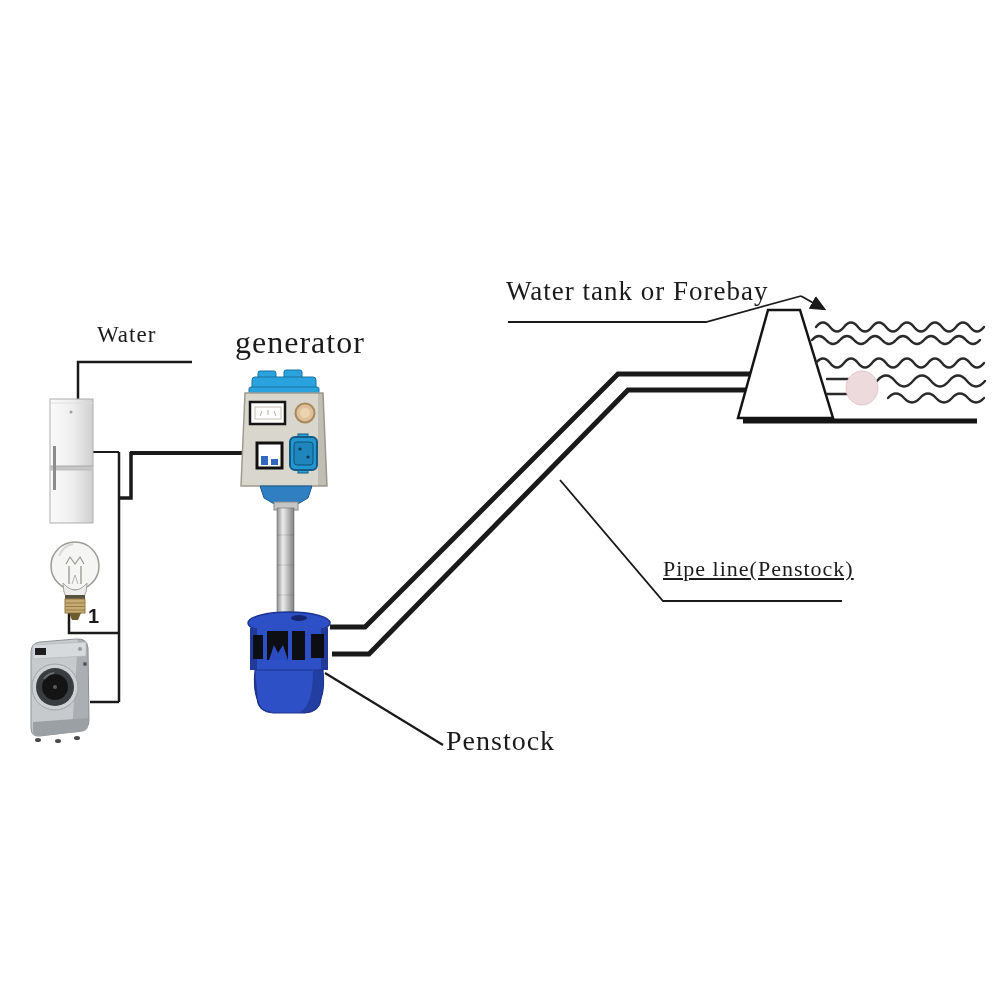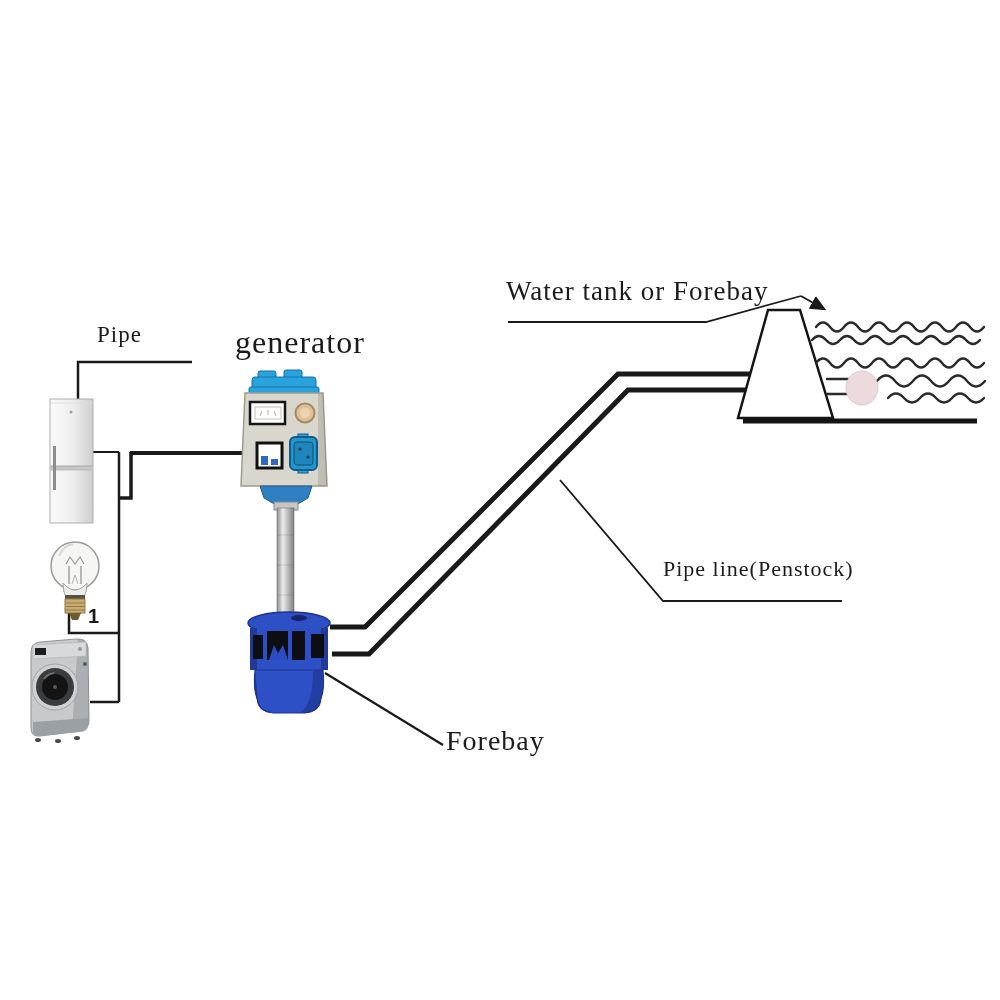--- a/index.html
+++ b/index.html
@@ -3,21 +3,21 @@
 <meta charset="utf-8">
 <style>
   html,body{margin:0;padding:0;background:#ffffff;}
   #canvas{position:relative;width:1000px;height:1000px;background:#ffffff;overflow:hidden;
           font-family:"Liberation Serif","DejaVu Serif",serif;}
   #art{position:absolute;left:0;top:0;}
   .lbl{position:absolute;color:#1b1b1b;white-space:nowrap;letter-spacing:1px;line-height:1.1;}
   #lbl-load{left:97px;top:322px;font-size:23px;}
   #lbl-generator{left:235px;top:325px;font-size:32px;}
   #lbl-tank{left:506px;top:277px;font-size:27px;}
-  #lbl-pipe{left:663px;top:557px;font-size:22px;}
+  #lbl-pipe{left:663px;top:557px;font-size:22px;text-decoration:underline;}
   #lbl-turbine{left:446px;top:726px;font-size:28px;}
   #lbl-one{left:88px;top:605px;font-size:20px;font-weight:bold;
            font-family:"Liberation Sans","DejaVu Sans",sans-serif;letter-spacing:0;}
 </style>
 </head>
 <body>
 
 <div id="canvas">
 
 <svg id="art" width="1000" height="1000" viewBox="0 0 1000 1000">
@@ -161,20 +161,20 @@
       <rect x="292" y="631" width="13" height="29"></rect>
       <rect x="311" y="634" width="13" height="24"></rect>
     </g>
     <polygon points="269,660 274,645 278,653 283,645 288,660" fill="#2a4cc0"></polygon>
     <path d="M255,670 L323,670 Q325,688 321,699 Q320,712 305,713 L273,713 Q258,712 257,699 Q253,688 255,670 Z" fill="#2e50c6" stroke="#1d3390" stroke-width="1"></path>
     <path d="M255,670 Q257,690 258,699 Q259,711 273,712 L268,712 Q258,710 257,699 Q253,686 255,670 Z" fill="rgba(0,0,30,0.3)"></path>
     <path d="M313,671 Q313,705 300,712 L305,713 Q320,712 321,699 Q325,688 323,670 Z" fill="rgba(0,0,30,0.22)"></path>
   </g>
 </svg>
 
-<div class="lbl" id="lbl-load">Pipe</div>
+<div class="lbl" id="lbl-load">Water</div>
 <div class="lbl" id="lbl-generator">generator</div>
 <div class="lbl" id="lbl-tank">Water tank or Forebay</div>
 <div class="lbl" id="lbl-pipe">Pipe line(Penstock)</div>
-<div class="lbl" id="lbl-turbine">Forebay</div>
+<div class="lbl" id="lbl-turbine">Penstock</div>
 <div class="lbl" id="lbl-one">1</div>
 
 </div>
 
 </body></html>

